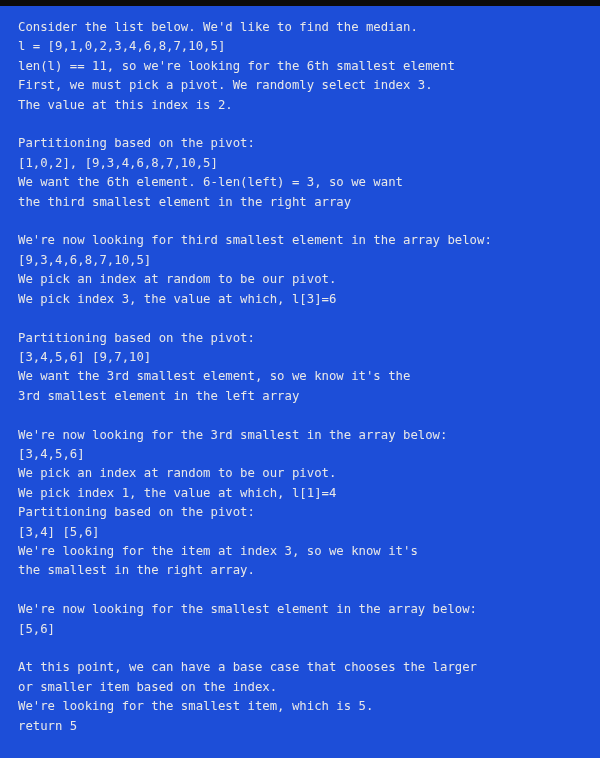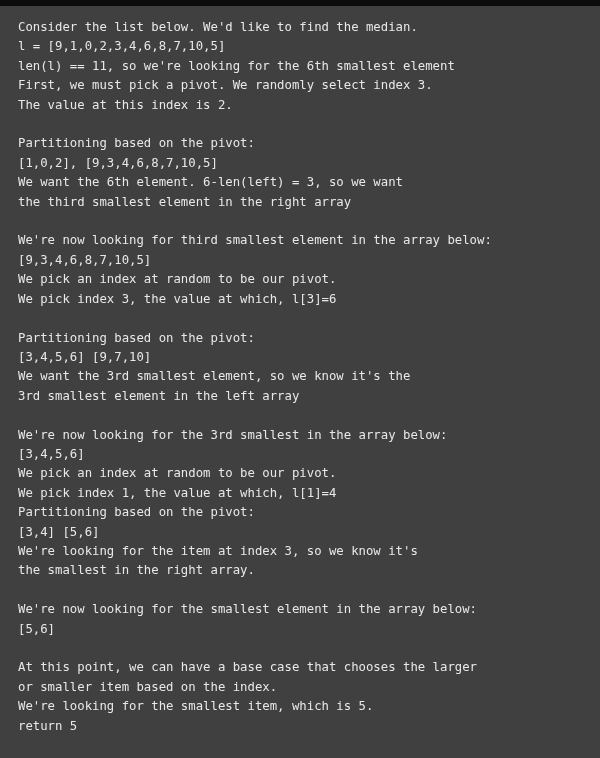--- a/index.html
+++ b/index.html
@@ -9,21 +9,21 @@
   }
   body {
     width: 600px;
     height: 758px;
     overflow: hidden;
     font-family: "DejaVu Sans Mono", "Liberation Mono", monospace;
   }
   #terminal {
     width: 600px;
     height: 758px;
-    background: #404040;
+    background: #1d4ed8;
     box-sizing: border-box;
     padding: 18px 16px 10px 18px;
     color: #e8e8e8;
     font-size: 12.3px;
     line-height: 19.4px;
     white-space: pre;
     letter-spacing: 0px;
   }
   .line {
     white-space: pre;

